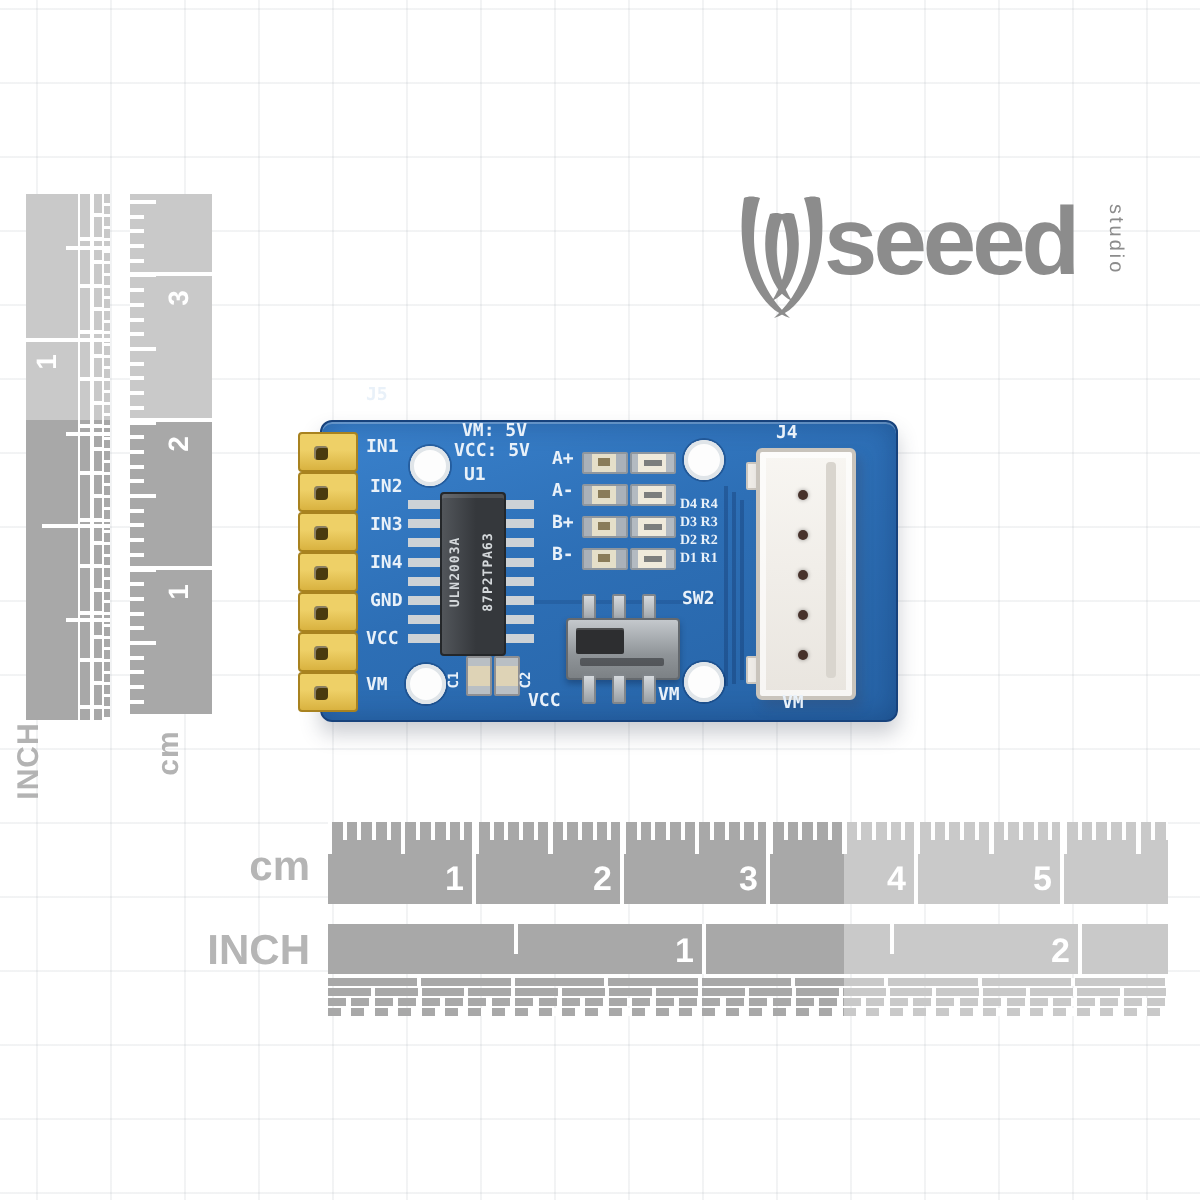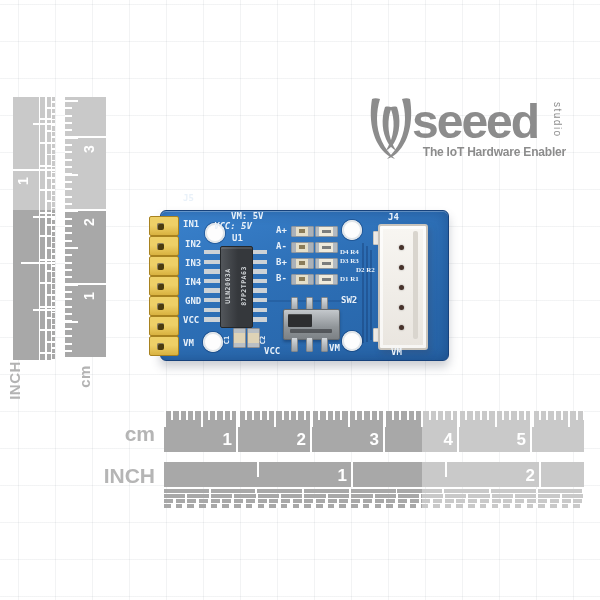--- a/index.html
+++ b/index.html
@@ -195,21 +195,20 @@
     <g fill="#8c8c8c">
       <g id="half">
         <path d="M4,2 C1,20 3,42 17,56 C20,59 24,61 27,62 C16,52 9,38 9,22 C9,15 10,8 12,2 C9,1 6,1 4,2 Z"></path>
         <path d="M17,10 C13,22 14,36 20,46 C22,49.5 25,52 28,53.5 C22,44 19,32 21,20 C21.6,16 22.6,13 24,10.5 C21.5,9.3 19,9.3 17,10 Z"></path>
       </g>
       <use href="#half" transform="translate(46 0) scale(-1 1)"></use>
     </g>
   </svg>
   <div class="abs" id="logo-text">seeed</div>
   <div class="abs" id="logo-studio">studio</div>
-  <div class="abs" id="logo-tagline">The IoT Hardware Enabler</div>
 
   <div class="abs" id="board"></div>
 
   <div class="trace" style="left:362px;top:243px;width:2px;height:100px;"></div>
   <div class="trace" style="left:366px;top:246px;width:2px;height:96px;"></div>
   <div class="trace" style="left:370px;top:250px;width:2px;height:90px;"></div>
   <div class="trace" style="left:258px;top:300px;width:100px;height:2px;opacity:.6;"></div>
 
   <div class="hole" style="left:205px;top:223px;"></div>
   <div class="hole" style="left:342px;top:220px;"></div>
@@ -229,21 +228,21 @@
   <div class="silk" style="left:183px;top:194px;">J5</div>
   <div class="silk" style="left:183px;top:220px;">IN1</div>
   <div class="silk" style="left:185px;top:240px;">IN2</div>
   <div class="silk" style="left:185px;top:259px;">IN3</div>
   <div class="silk" style="left:185px;top:278px;">IN4</div>
   <div class="silk" style="left:185px;top:297px;">GND</div>
   <div class="silk" style="left:183px;top:316px;">VCC</div>
   <div class="silk" style="left:183px;top:339px;">VM</div>
 
   <div class="silk" style="left:231px;top:212px;">VM: 5V</div>
-  <div class="silk" style="left:214px;top:222px;font-style:italic;">VCC: 5V</div>
+  <div class="silk" style="left:227px;top:222px;">VCC: 5V</div>
   <div class="silk" style="left:232px;top:234px;">U1</div>
 
   <div class="cpins" style="left:204px;top:250px;"></div>
   <div class="cpins" style="left:251px;top:250px;"></div>
   <div class="abs" id="chip-body"></div>
   <div class="chip-txt" style="left:220px;">
       <span>ULN2003A</span>
     </div>
   <div class="chip-txt" style="left:236px;">
       <span>87P2TPA63</span>
@@ -256,21 +255,21 @@
   <div class="led" style="left:291px;top:226px;"></div>
   <div class="res" style="left:315px;top:226px;"></div>
   <div class="led" style="left:291px;top:242px;"></div>
   <div class="res" style="left:315px;top:242px;"></div>
   <div class="led" style="left:291px;top:258px;"></div>
   <div class="res" style="left:315px;top:258px;"></div>
   <div class="led" style="left:291px;top:274px;"></div>
   <div class="res" style="left:315px;top:274px;"></div>
   <div class="silk-s" style="left:340px;top:249px;">D4 R4</div>
   <div class="silk-s" style="left:340px;top:258px;">D3 R3</div>
-  <div class="silk-s" style="left:356px;top:267px;text-align:center;">D2 R2</div>
+  <div class="silk-s" style="left:340px;top:267px;text-align:center;">D2 R2</div>
   <div class="silk-s" style="left:340px;top:276px;">D1 R1</div>
 
   <div class="swleg" style="left:291px;top:297px;"></div>
   <div class="swleg" style="left:306px;top:297px;"></div>
   <div class="swleg" style="left:321px;top:297px;"></div>
   <div class="abs" id="sw-body"></div>
   <div class="abs" id="sw-slider"></div>
   <div class="abs" id="sw-slot"></div>
   <div class="swleg" style="left:291px;top:337px;"></div>
   <div class="swleg" style="left:306px;top:337px;"></div>

